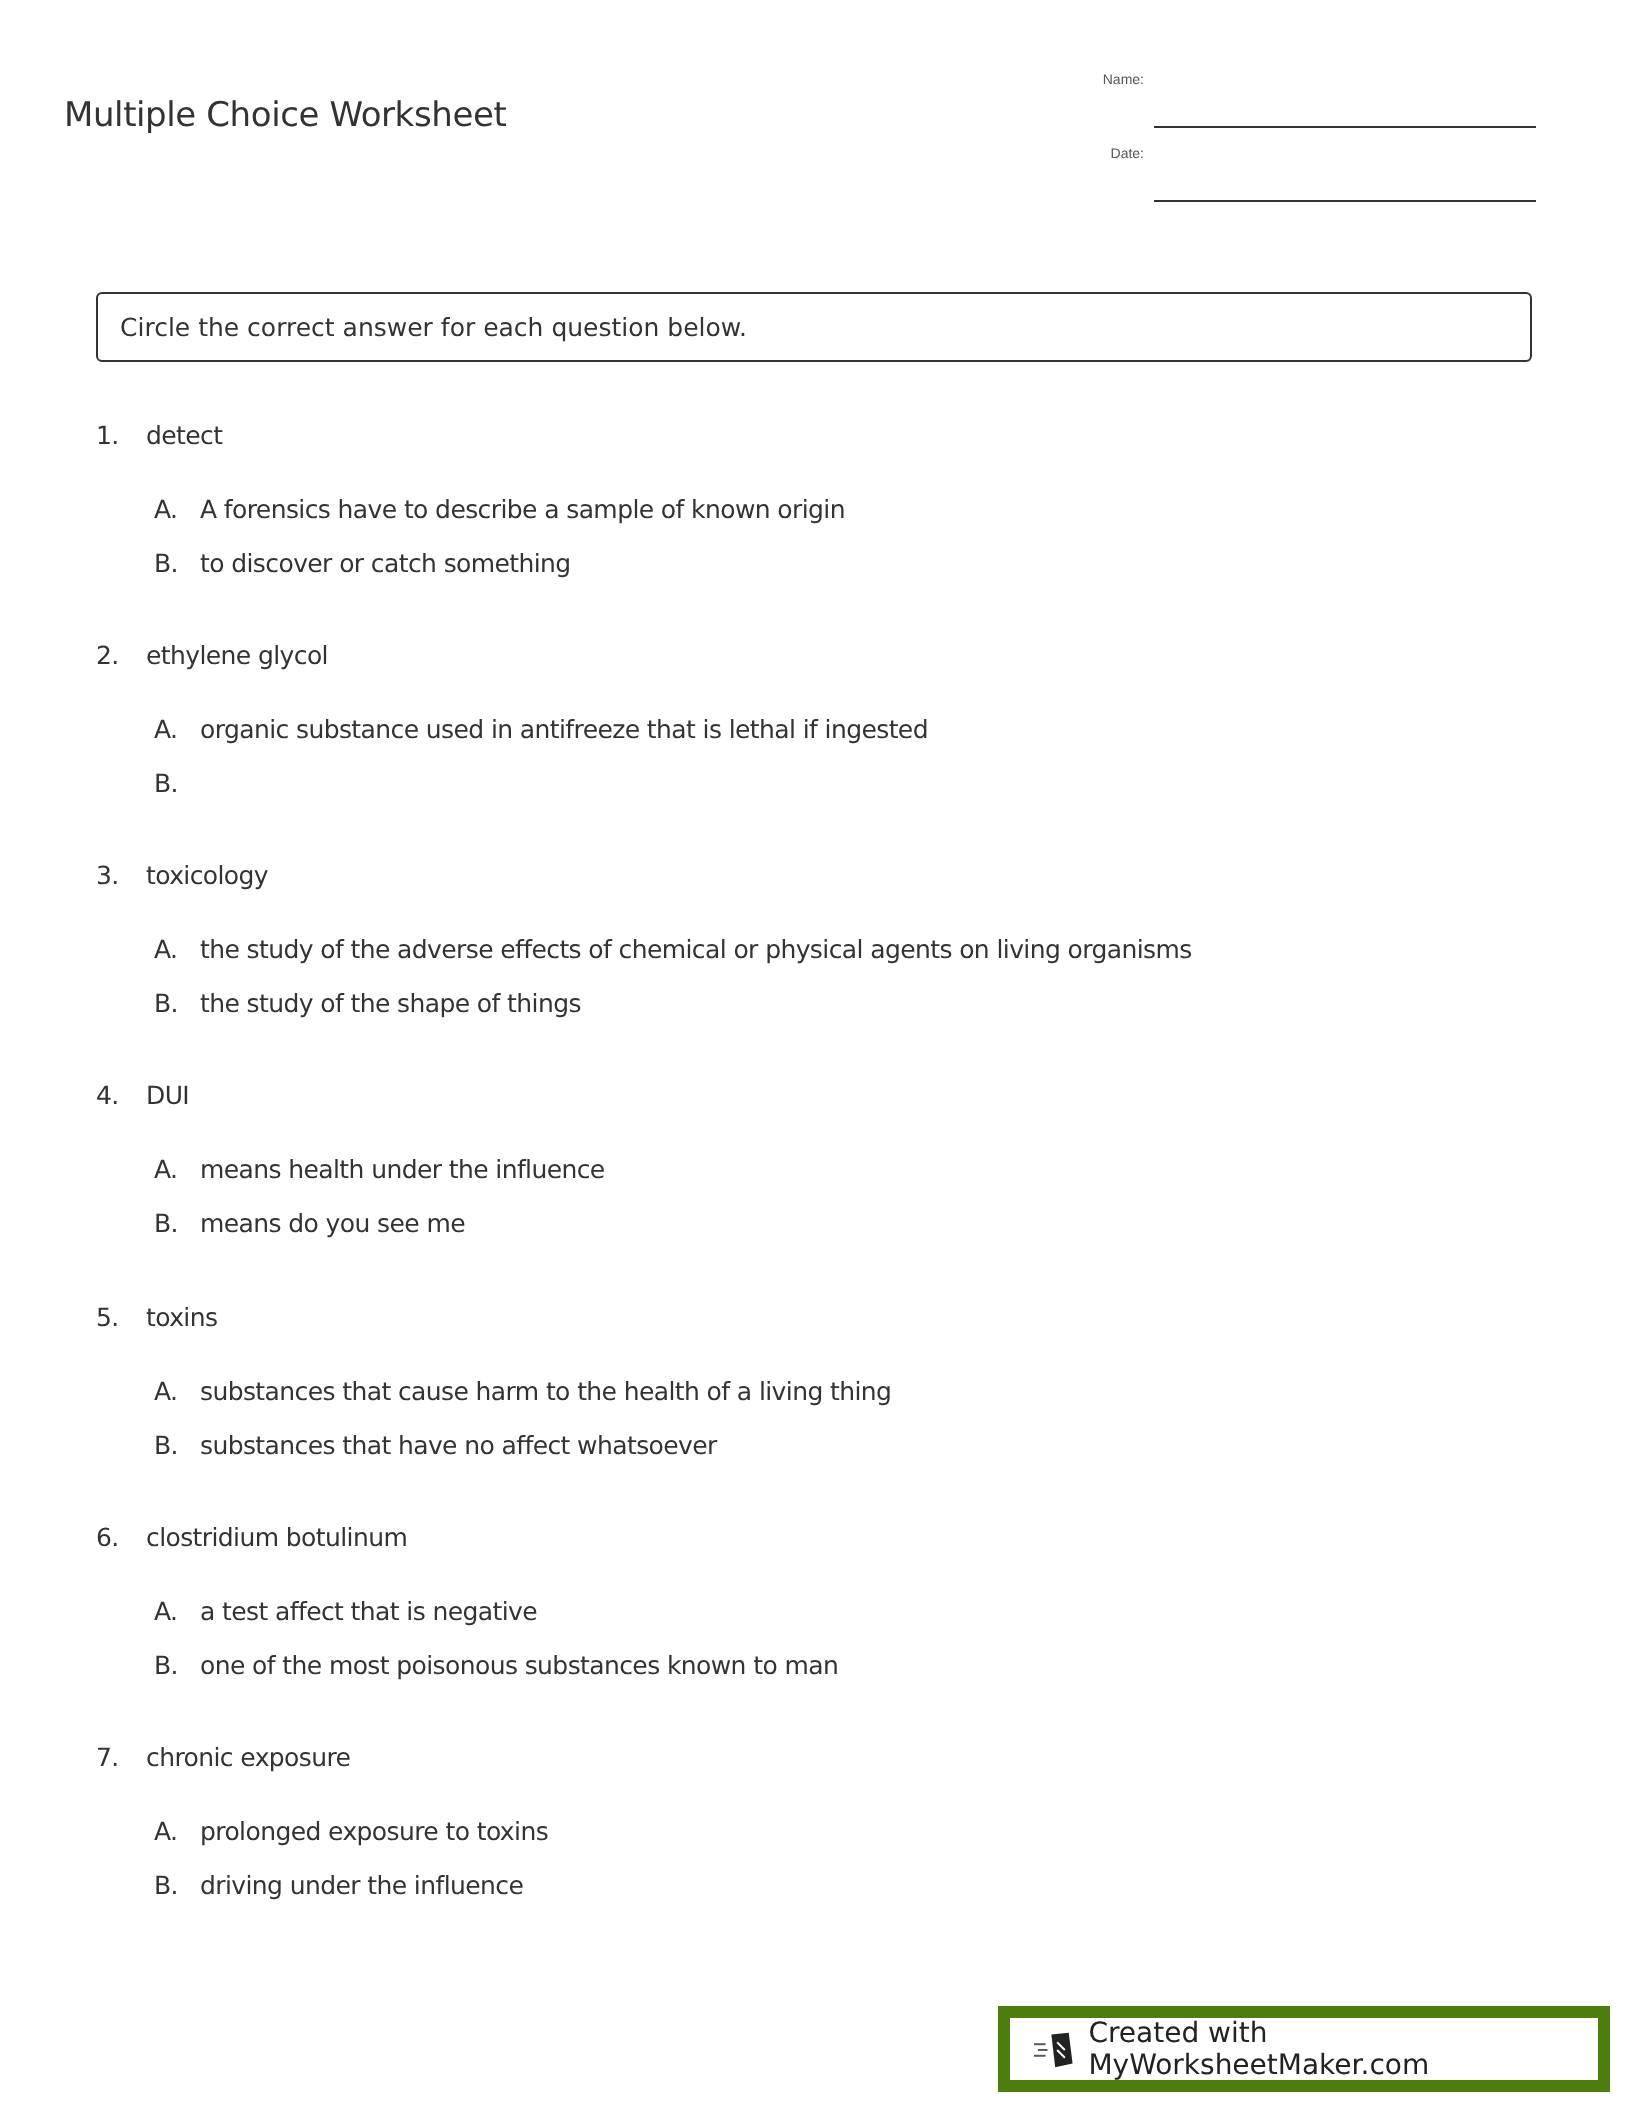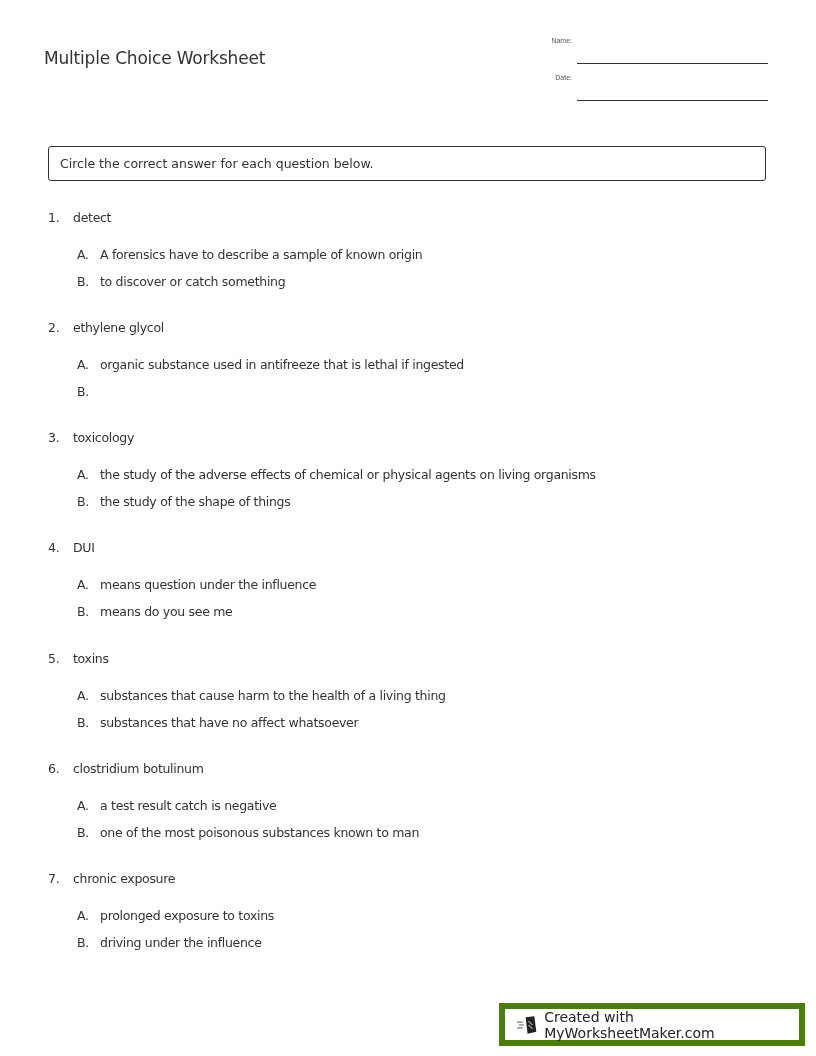--- a/index.html
+++ b/index.html
@@ -1,21 +1,21 @@
 <!DOCTYPE html>
 <html><head>
   <meta charset="utf-8">
   <style>
     html, body { margin: 0; padding: 0; background: #ffffff; }
     body {
       width: 816px; height: 1056px; position: relative; overflow: hidden;
       font-family: "DejaVu Sans", sans-serif; color: #333333;
     }
     .title {
-      position: absolute; left: 44px; top: 48px;
+      position: absolute; left: 32px; top: 48px;
       font-size: 17px; color: #333333; letter-spacing: -0.2px;
     }
     .field { position: absolute; left: 540px; width: 228px; height: 20px; }
     .field .label {
       position: absolute; right: 196px; bottom: 20px;
       font-family: Liberation Sans, sans-serif; font-size: 7px; color: #555;
     }
     .field .line {
       position: absolute; left: 37px; right: 0; bottom: 0;
       border-bottom: 1px solid #333;
@@ -109,21 +109,21 @@
 </div>
 
 <div class="question" style="top:540px;">
   <div class="q-head">
       <span class="q-num">4.</span>
       <span>DUI</span>
     </div>
   <div class="options">
     <div class="option">
         <span class="opt-letter">A.</span>
-        <span>means question under the influence</span>
+        <span>means health under the influence</span>
       </div>
     <div class="option">
         <span class="opt-letter">B.</span>
         <span>means do you see me</span>
       </div>
   </div>
 </div>
 
 <div class="question" style="top:651px;">
   <div class="q-head">
@@ -143,21 +143,21 @@
 </div>
 
 <div class="question" style="top:761px;">
   <div class="q-head">
       <span class="q-num">6.</span>
       <span>clostridium botulinum</span>
     </div>
   <div class="options">
     <div class="option">
         <span class="opt-letter">A.</span>
-        <span>a test result catch is negative</span>
+        <span>a test affect that is negative</span>
       </div>
     <div class="option">
         <span class="opt-letter">B.</span>
         <span>one of the most poisonous substances known to man</span>
       </div>
   </div>
 </div>
 
 <div class="question" style="top:871px;">
   <div class="q-head">

